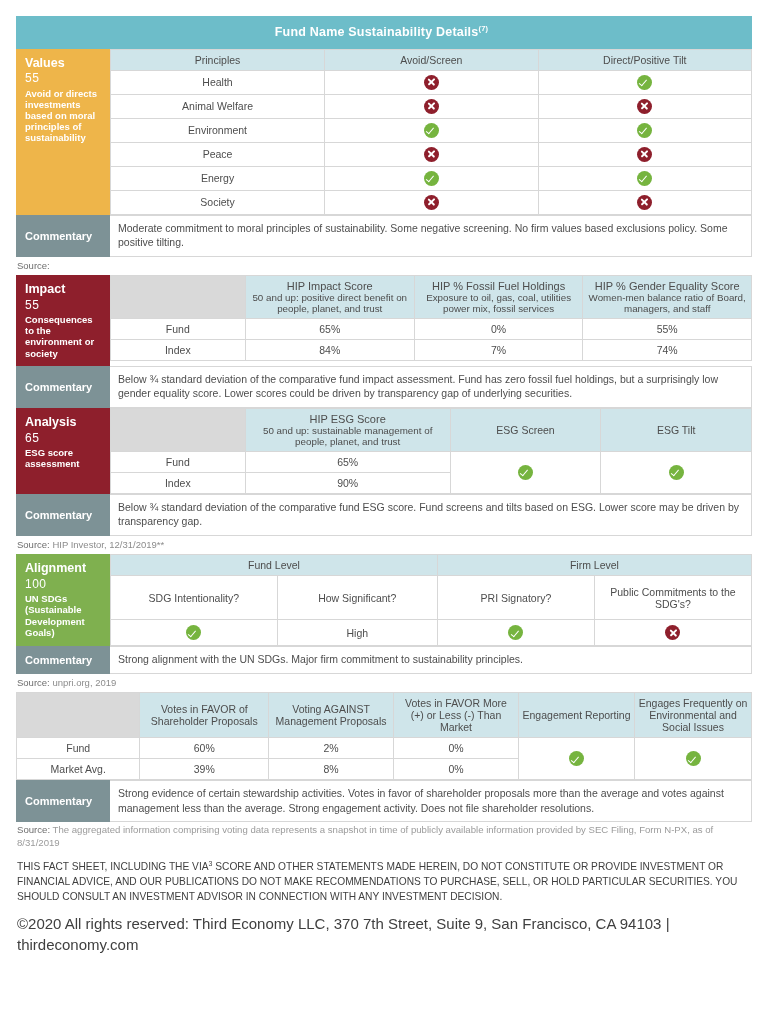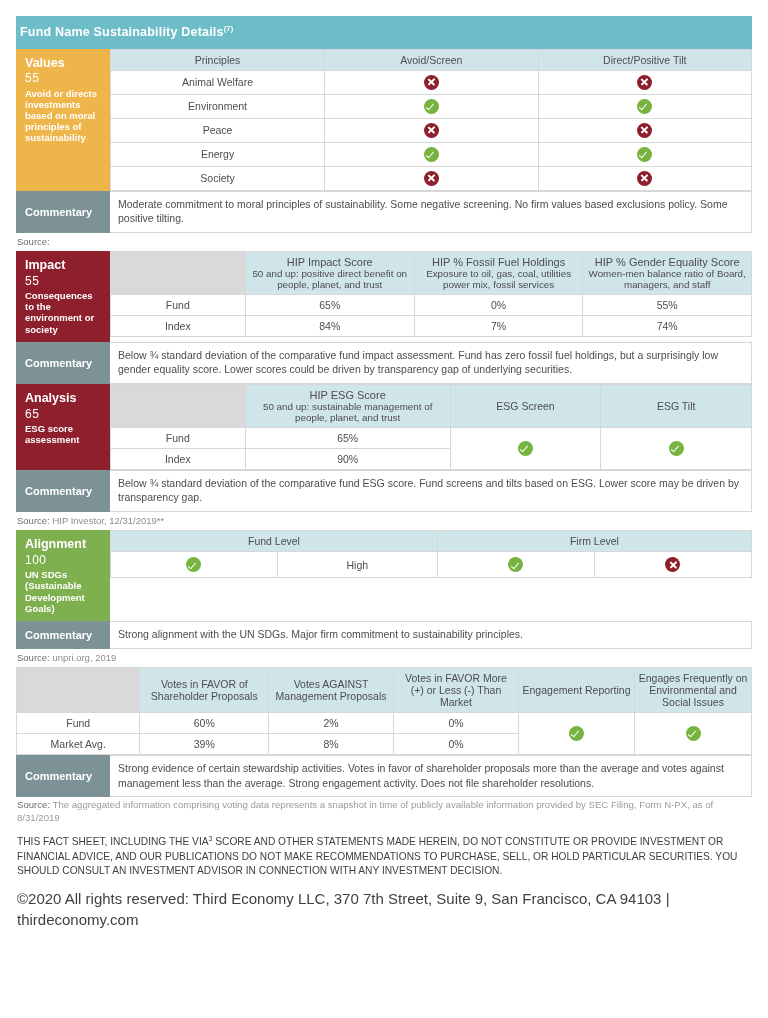--- a/index.html
+++ b/index.html
@@ -13,20 +13,21 @@
     width: 768px; height: 1018px;
     overflow: hidden;
     color: #4a4a4a;
   }
   .page { width: 768px; padding: 16px 16px 0 16px; }
 
   
   .banner {
     background: #6dbdc9;
     color: #ffffff;
+    text-align: center;
     font-size: 12.5px;
     font-weight: bold;
     letter-spacing: .2px;
     padding: 9px 9px 10px 4px;
     line-height: 1;
   }
   .banner sup { font-size: 7.5px; font-weight: bold; vertical-align: super; }
 
   
   .section { display: flex; align-items: stretch; width: 736px; }
@@ -159,20 +160,25 @@
             <col style="width:33.3%">
           </colgroup>
         <thead>
           <tr>
             <th class="hd">Principles</th>
             <th class="hd">Avoid/Screen</th>
             <th class="hd">Direct/Positive Tilt</th>
           </tr>
         </thead>
         <tbody>
+          <tr>
+            <td>Health</td>
+            <td><span class="ico ico-x"></span></td>
+            <td><span class="ico ico-check"></span></td>
+          </tr>
           <tr>
             <td>Animal Welfare</td>
             <td><span class="ico ico-x"></span></td>
             <td><span class="ico ico-x"></span></td>
           </tr>
           <tr>
             <td>Environment</td>
             <td><span class="ico ico-check"></span></td>
             <td><span class="ico ico-check"></span></td>
           </tr>
@@ -318,20 +324,26 @@
             <col style="width:26%">
             <col style="width:25%">
             <col style="width:24.5%">
             <col style="width:24.5%">
           </colgroup>
         <thead>
           <tr>
             <th class="hd" colspan="2">Fund Level</th>
             <th class="hd" colspan="2">Firm Level</th>
           </tr>
+          <tr>
+            <th style="height:44px">SDG Intentionality?</th>
+            <th>How Significant?</th>
+            <th>PRI Signatory?</th>
+            <th>Public Commitments to the SDG's?</th>
+          </tr>
         </thead>
         <tbody>
           <tr>
             <td style="height:26px"><span class="ico ico-check"></span></td>
             <td>High</td>
             <td><span class="ico ico-check"></span></td>
             <td><span class="ico ico-x"></span></td>
           </tr>
         </tbody>
       </table>
@@ -354,21 +366,21 @@
             <col style="width:17.5%">
             <col style="width:17%">
             <col style="width:17%">
             <col style="width:15.8%">
             <col style="width:15.9%">
           </colgroup>
         <thead>
           <tr>
             <th class="hdg"></th>
             <th class="hd">Votes in FAVOR of Shareholder Proposals</th>
-            <th class="hd">Votes AGAINST Management Proposals</th>
+            <th class="hd">Voting AGAINST Management Proposals</th>
             <th class="hd">Votes in FAVOR More (+) or Less (-) Than Market</th>
             <th class="hd">Engagement Reporting</th>
             <th class="hd">Engages Frequently on Environmental and Social Issues</th>
           </tr>
         </thead>
         <tbody>
           <tr>
             <td>Fund</td>
             <td>60%</td>
             <td>2%</td>

